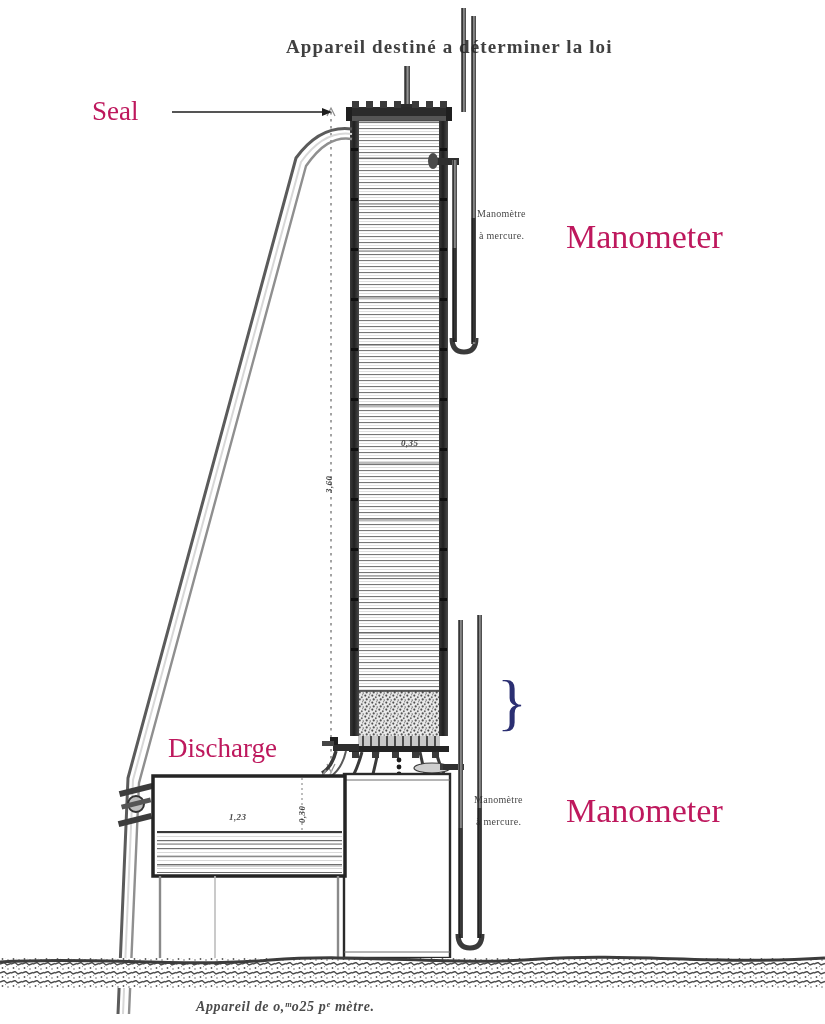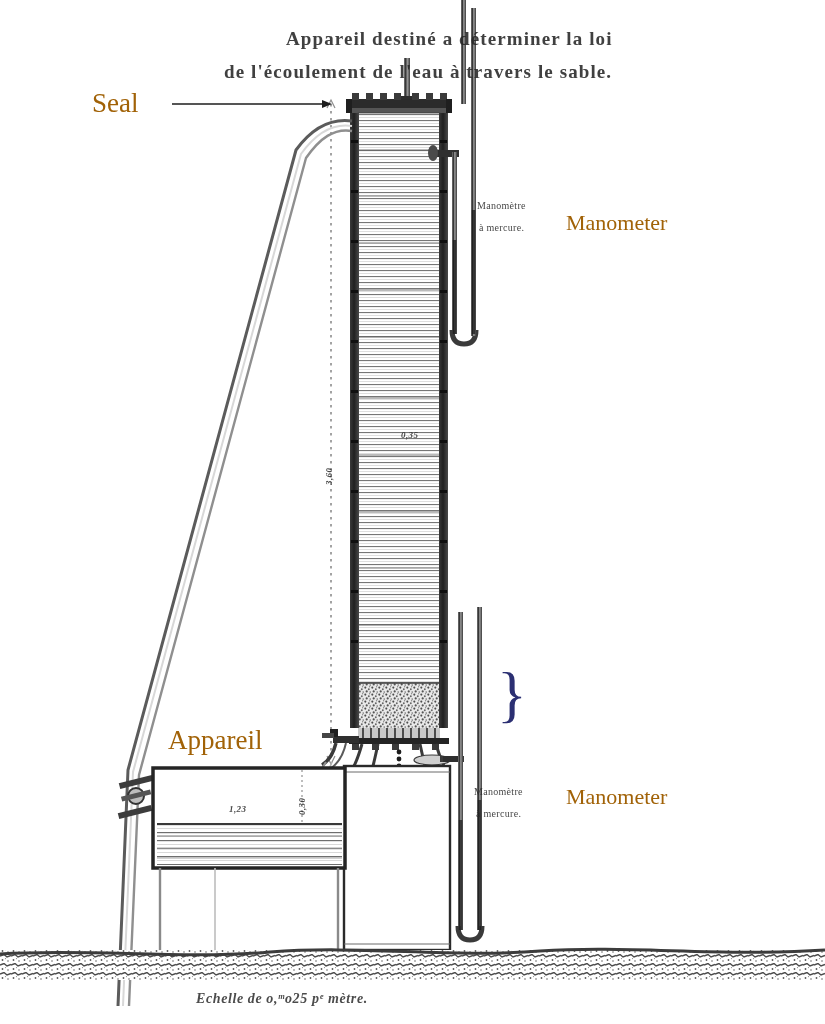--- a/index.html
+++ b/index.html
@@ -10,21 +10,21 @@
   body {
     width: 825px;
     height: 1024px;
     position: relative;
     overflow: hidden;
     font-family: "Liberation Serif", "DejaVu Serif", serif;
   }
 
   #figure {
     position: absolute;
-    left: 0; top: 0;
+    left: 0; top: 8px;
     width: 825px;
     height: 992px;
   }
 
   
   .engraved {
     position: absolute;
     color: #2b2b2b;
     font-family: "Liberation Serif", "DejaVu Serif", serif;
     font-weight: 700;
@@ -59,26 +59,26 @@
     letter-spacing: 0.4px;
   }
   .dim-vert {
     transform: rotate(-90deg);
     transform-origin: left top;
   }
 
   
   .annot {
     position: absolute;
-    color: #a16207;
+    color: #be185d;
     font-family: "Liberation Serif", "DejaVu Serif", serif;
     white-space: nowrap;
   }
   .annot-lg { font-size: 27px; }
-  .annot-md { font-size: 22px; }
+  .annot-md { font-size: 34px; }
   .annot-brace {
     font-size: 62px;
     line-height: 52px;
     color: #2b2f72;
     font-family: "Liberation Serif", "DejaVu Serif", serif;
   }
   .annot-two-line {
     font-size: 25px;
     line-height: 31px;
     white-space: pre-line;
@@ -342,39 +342,38 @@
                C 630 945, 720 957, 825 950" fill="none" stroke="#3c3c3c" stroke-width="3"></path>
     </g>
 
     <g>
       <line x1="172" y1="104" x2="328" y2="104" stroke="#1d1d1d" stroke-width="1.6"></line>
       <path d="M322 100 L332 104 L322 108 Z" fill="#1d1d1d"></path>
     </g>
   </svg>
 
   <div class="engraved title-line" style="left:286px; top:28px;">Appareil destiné a déterminer la loi</div>
-  <div class="engraved title-line" style="left:224px; top:61px;">de l'écoulement de l'eau  à travers  le sable.</div>
-
-  <div class="engraved fig-caption" style="left:196px; top:991px;">Echelle de o,ᵐo25 pᵉ mètre.</div>
+
+  <div class="engraved fig-caption" style="left:196px; top:991px;">Appareil de o,ᵐo25 pᵉ mètre.</div>
 
   <div class="engraved tiny-note" style="left:477px; top:200px;">Manomètre</div>
   <div class="engraved tiny-note" style="left:479px; top:222px;">à mercure.</div>
 
   <div class="engraved tiny-note" style="left:474px; top:786px;">Manomètre</div>
   <div class="engraved tiny-note" style="left:476px; top:808px;">à mercure.</div>
 
   <div class="engraved dim-label dim-vert" style="left:324px; top:485px;">3,60</div>
   <div class="engraved dim-label" style="left:385px; top:430px;padding-left:16px;">0,35</div>
   <div class="engraved dim-label" style="left:229px; top:804px;">1,23</div>
   <div class="engraved dim-label dim-vert" style="left:297px; top:815px;">0,30</div>
 
   <div class="annot annot-lg" style="left:92px; top:88px;">Seal</div>
 
   <div class="annot annot-md" style="left:566px; top:210px;">Manometer</div>
 
   <div class="annot annot-md" style="left:566px; top:784px;">Manometer</div>
 
-  <div class="annot annot-lg" style="left:168px; top:725px;">Appareil</div>
+  <div class="annot annot-lg" style="left:168px; top:725px;">Discharge</div>
 
   <div class="annot annot-brace" style="left:497px; top:668px;">}</div>
 
 
 </div>
 
 </body></html>

